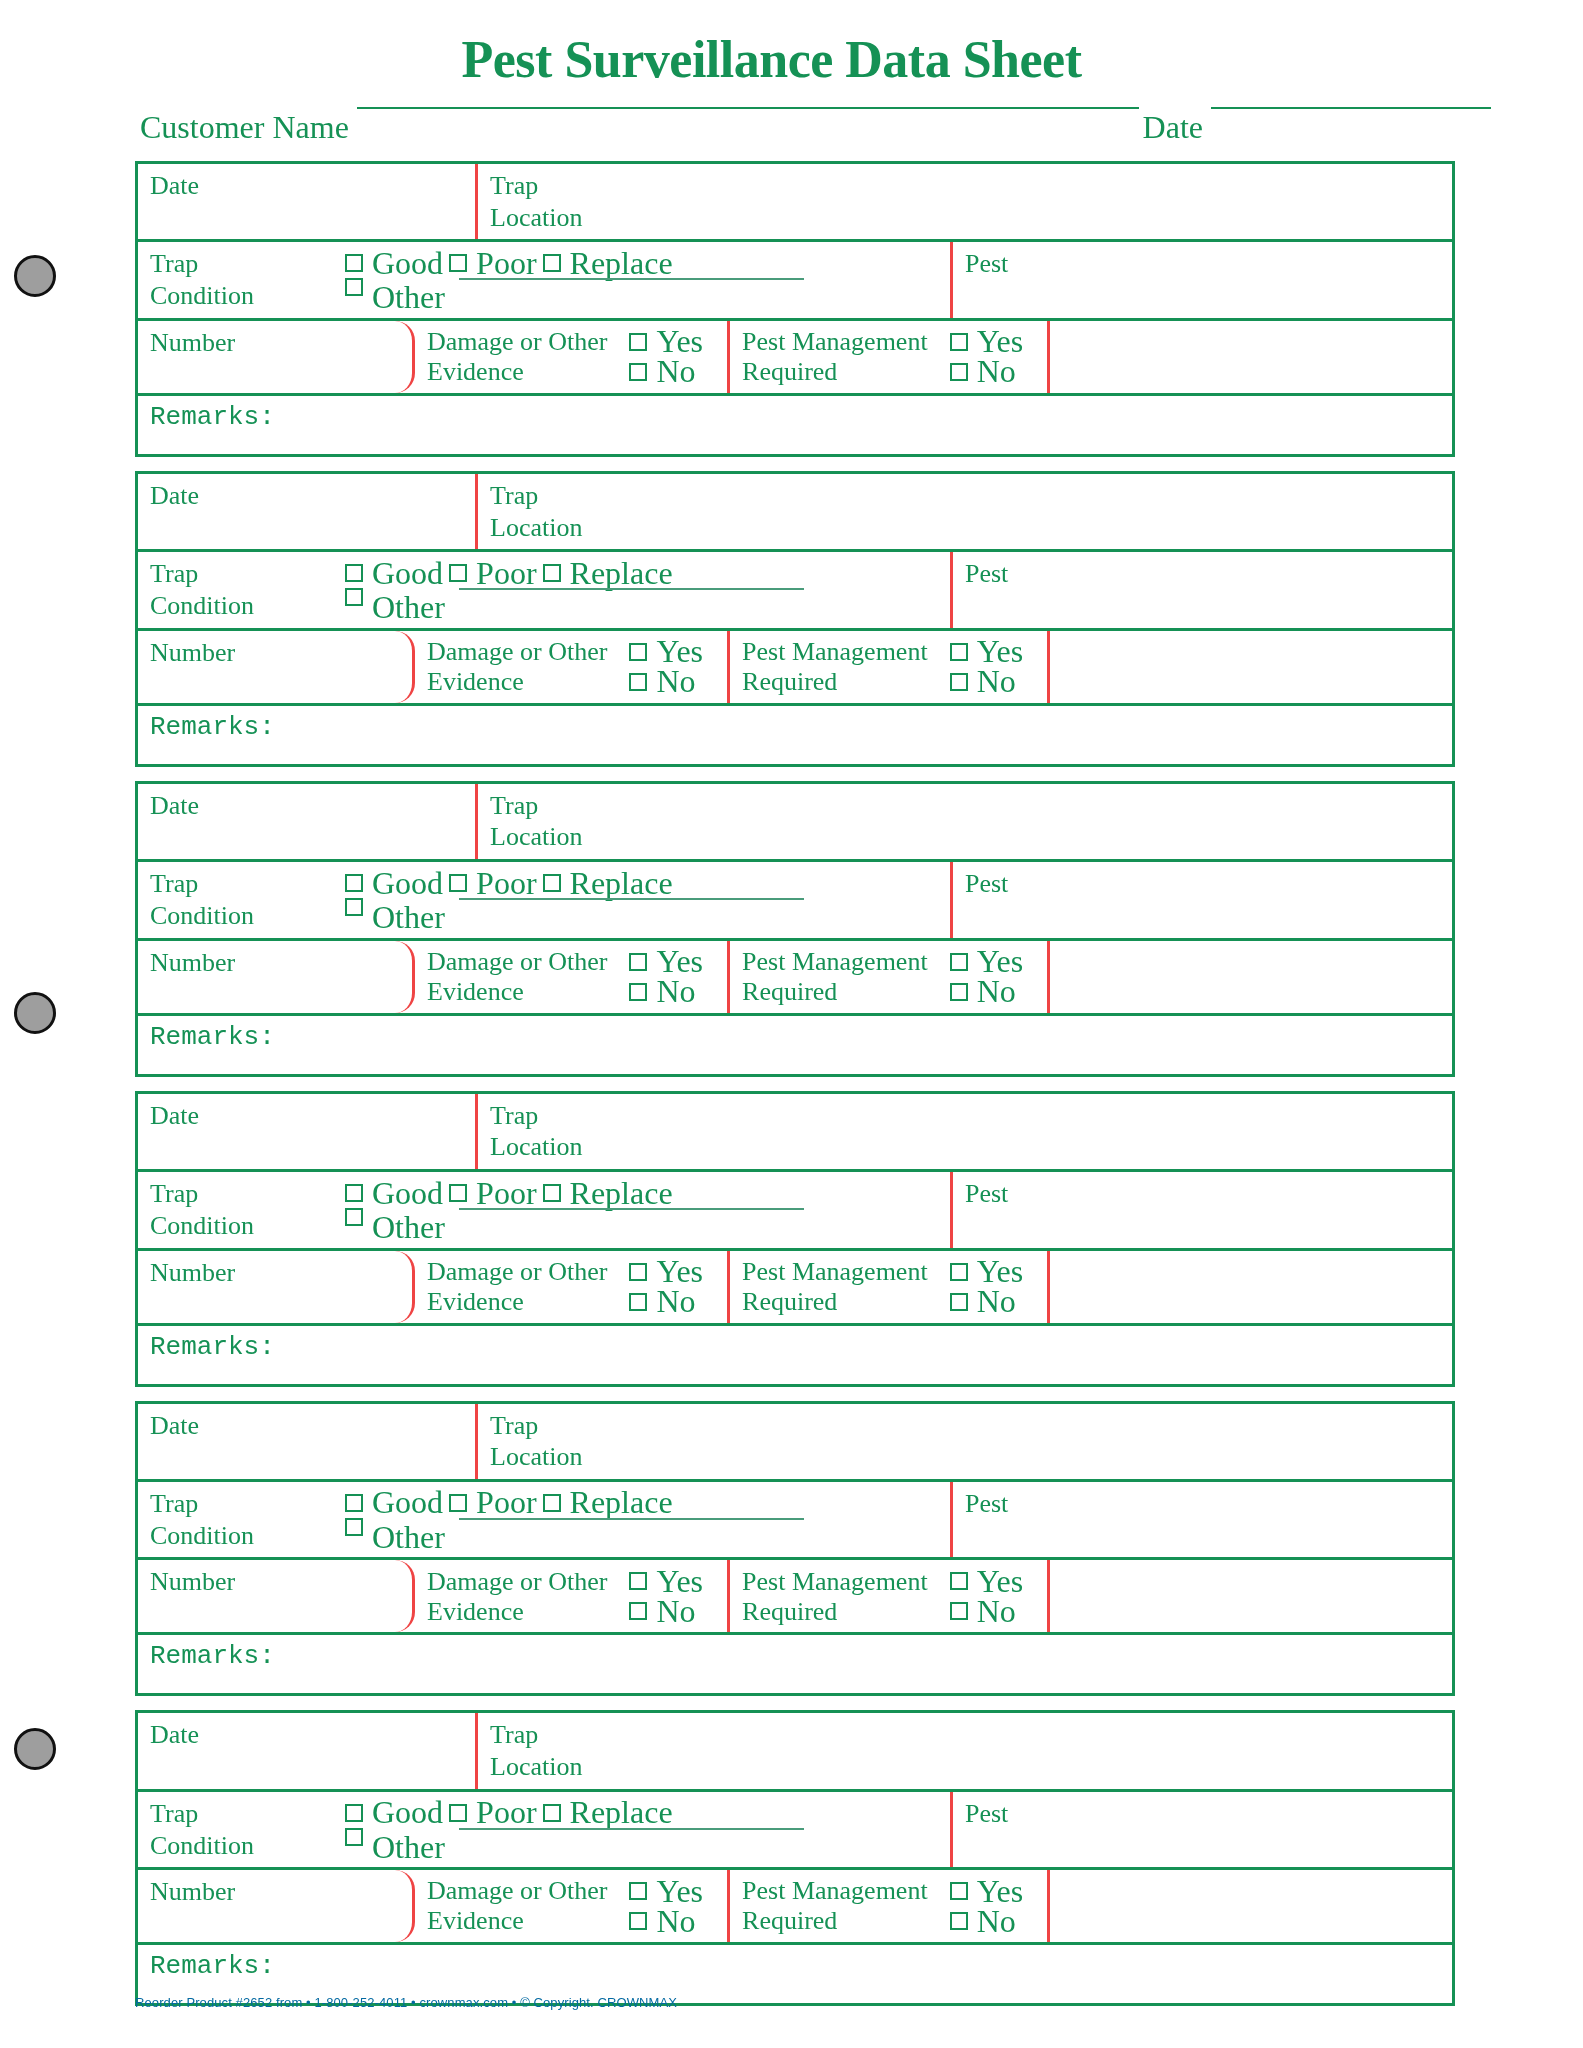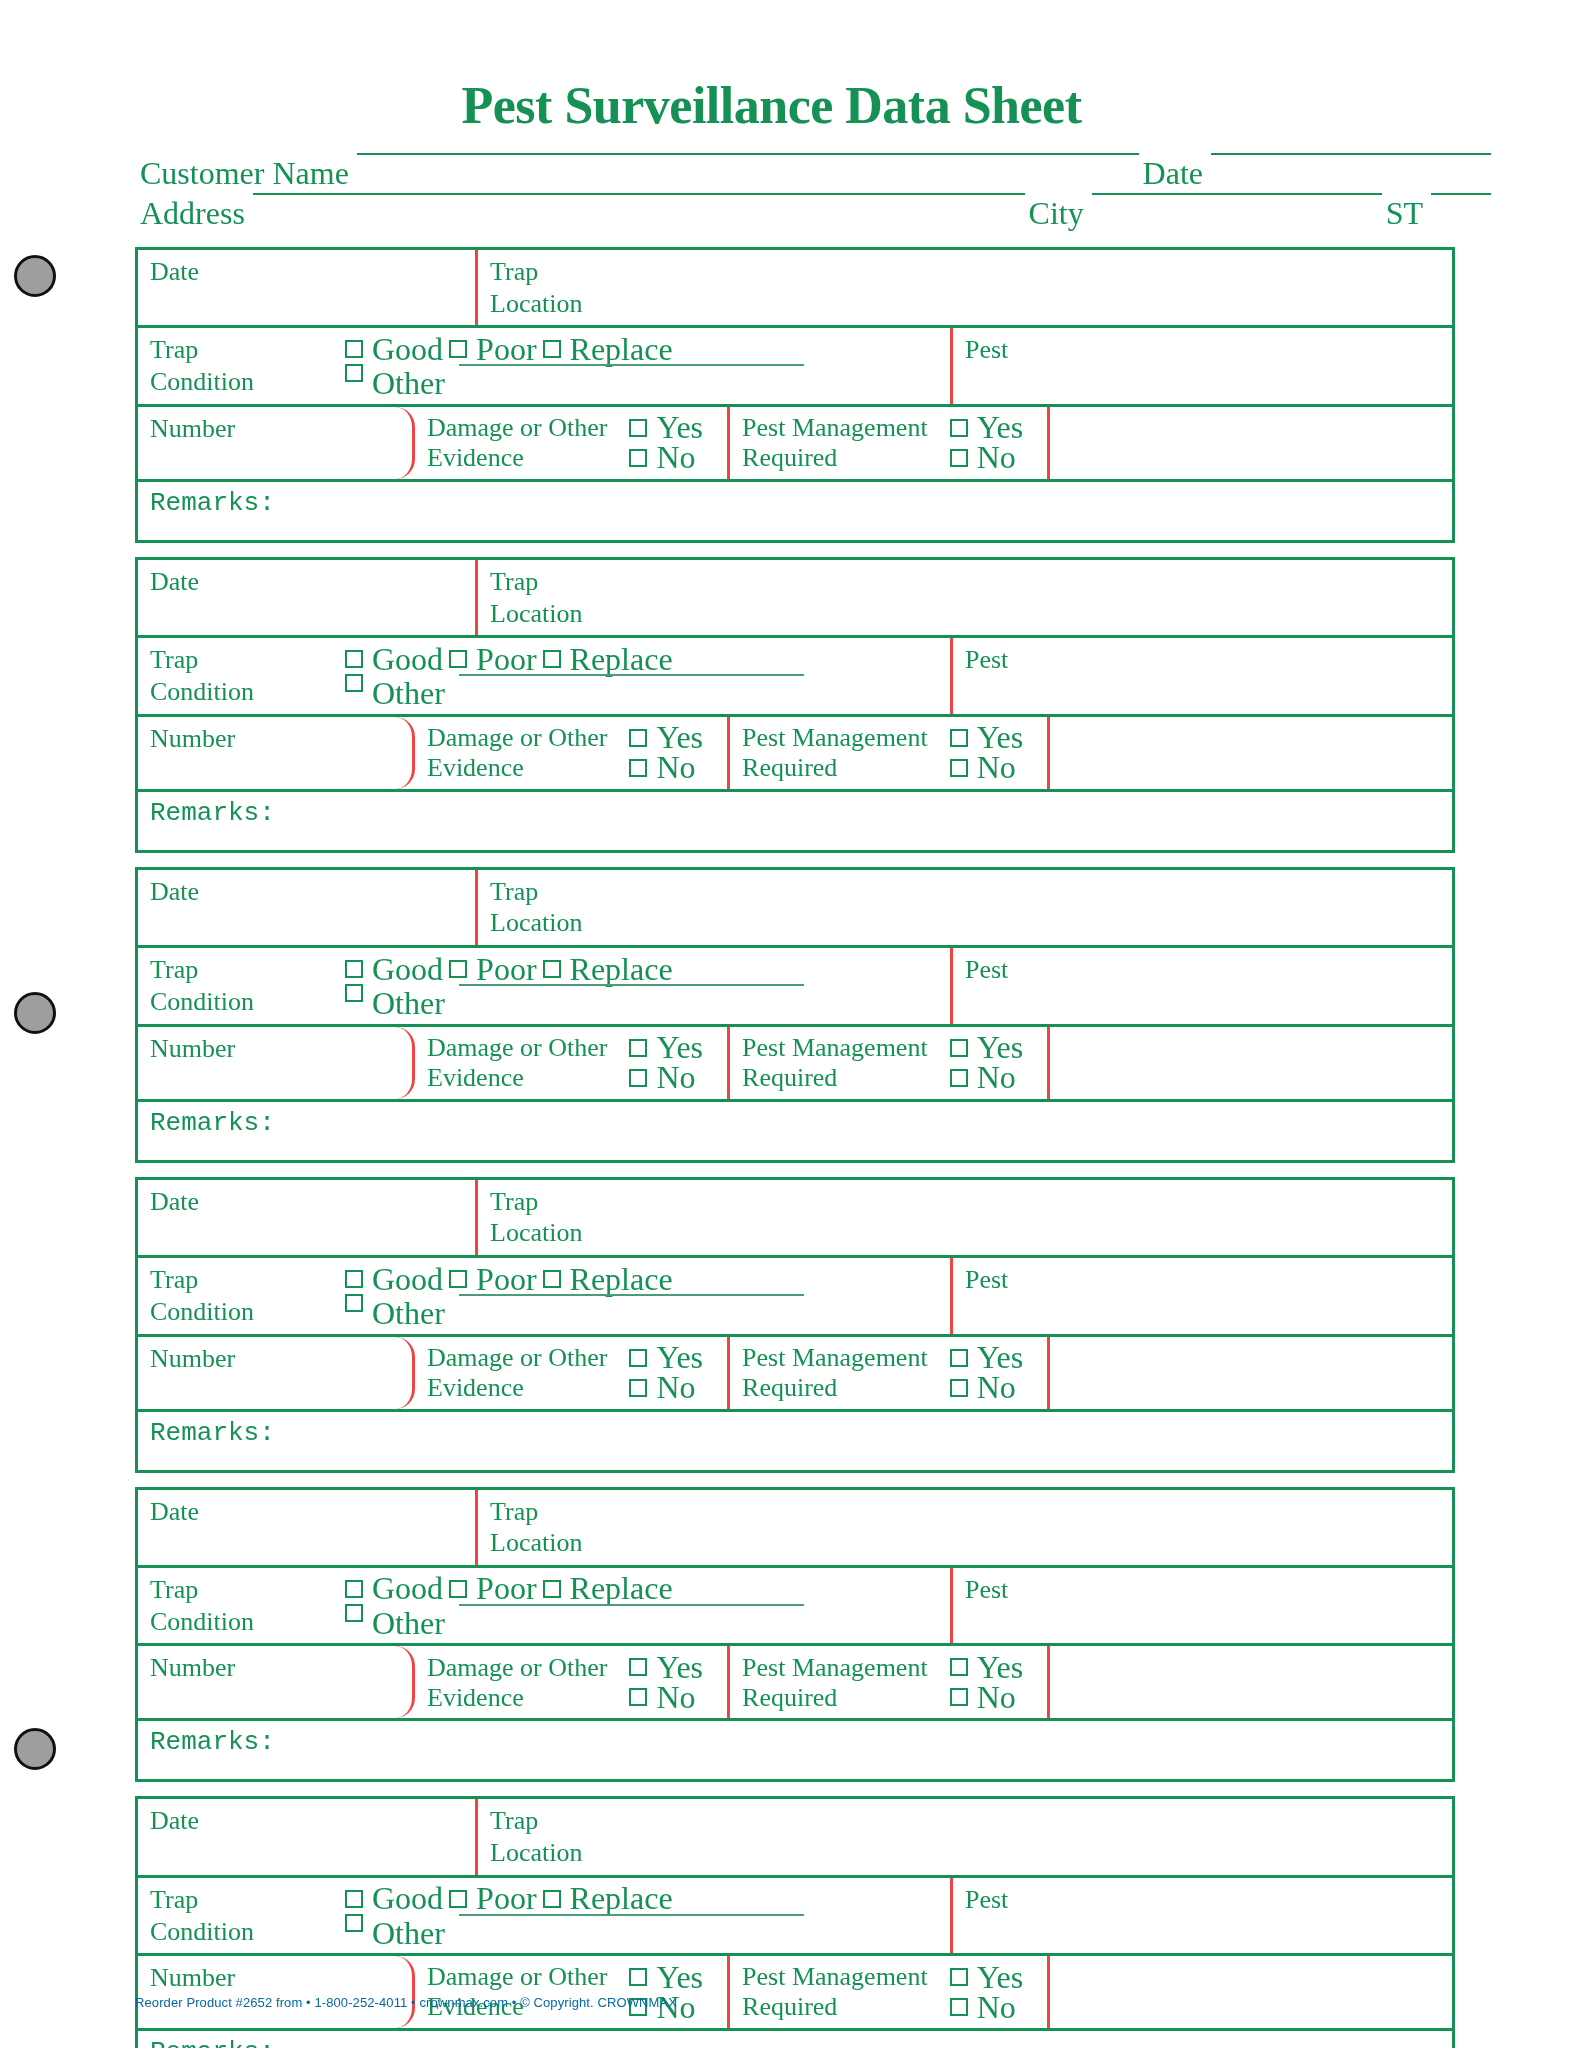--- a/index.html
+++ b/index.html
@@ -27,21 +27,20 @@
   #punch-1 { top: 255px; }
   #punch-2 { top: 992px; }
   #punch-3 { top: 1728px; }
 
   
   .page {
     position: absolute;
     left: 0; top: 0;
     width: 1583px; height: 1440px;
     padding: 0 40px 0 0;
-    margin-top: 46px;
   }
 
   .title {
     text-align: center;
     font-size: 52px;
     font-weight: bold;
     color: #159155;
     margin: 30px 0 0 0;
     letter-spacing: -0.5px;
   }
@@ -167,28 +166,20 @@
 
   <div class="title">Pest Surveillance Data Sheet</div>
 
   <div class="hdr">
     <div class="hdr-row">
       <span class="hdr-label">Customer Name</span>
       <span class="rule w-name"></span>
       <span class="hdr-label">Date</span>
       <span class="rule w-phone"></span>
     </div>
-    <div class="hdr-row">
-      <span class="hdr-label">Address</span>
-      <span class="rule w-addr"></span>
-      <span class="hdr-label">City</span>
-      <span class="rule w-city"></span>
-      <span class="hdr-label">ST</span>
-      <span class="rule w-st"></span>
-    </div>
   </div>
 
   <div class="blocks" id="blocks-container">
   <div class="block">
 
     <div class="row row-border-bottom">
       <div class="cell c-date">
         <span>Date</span>
       </div>
       <div class="cell c-traploc two-line">

